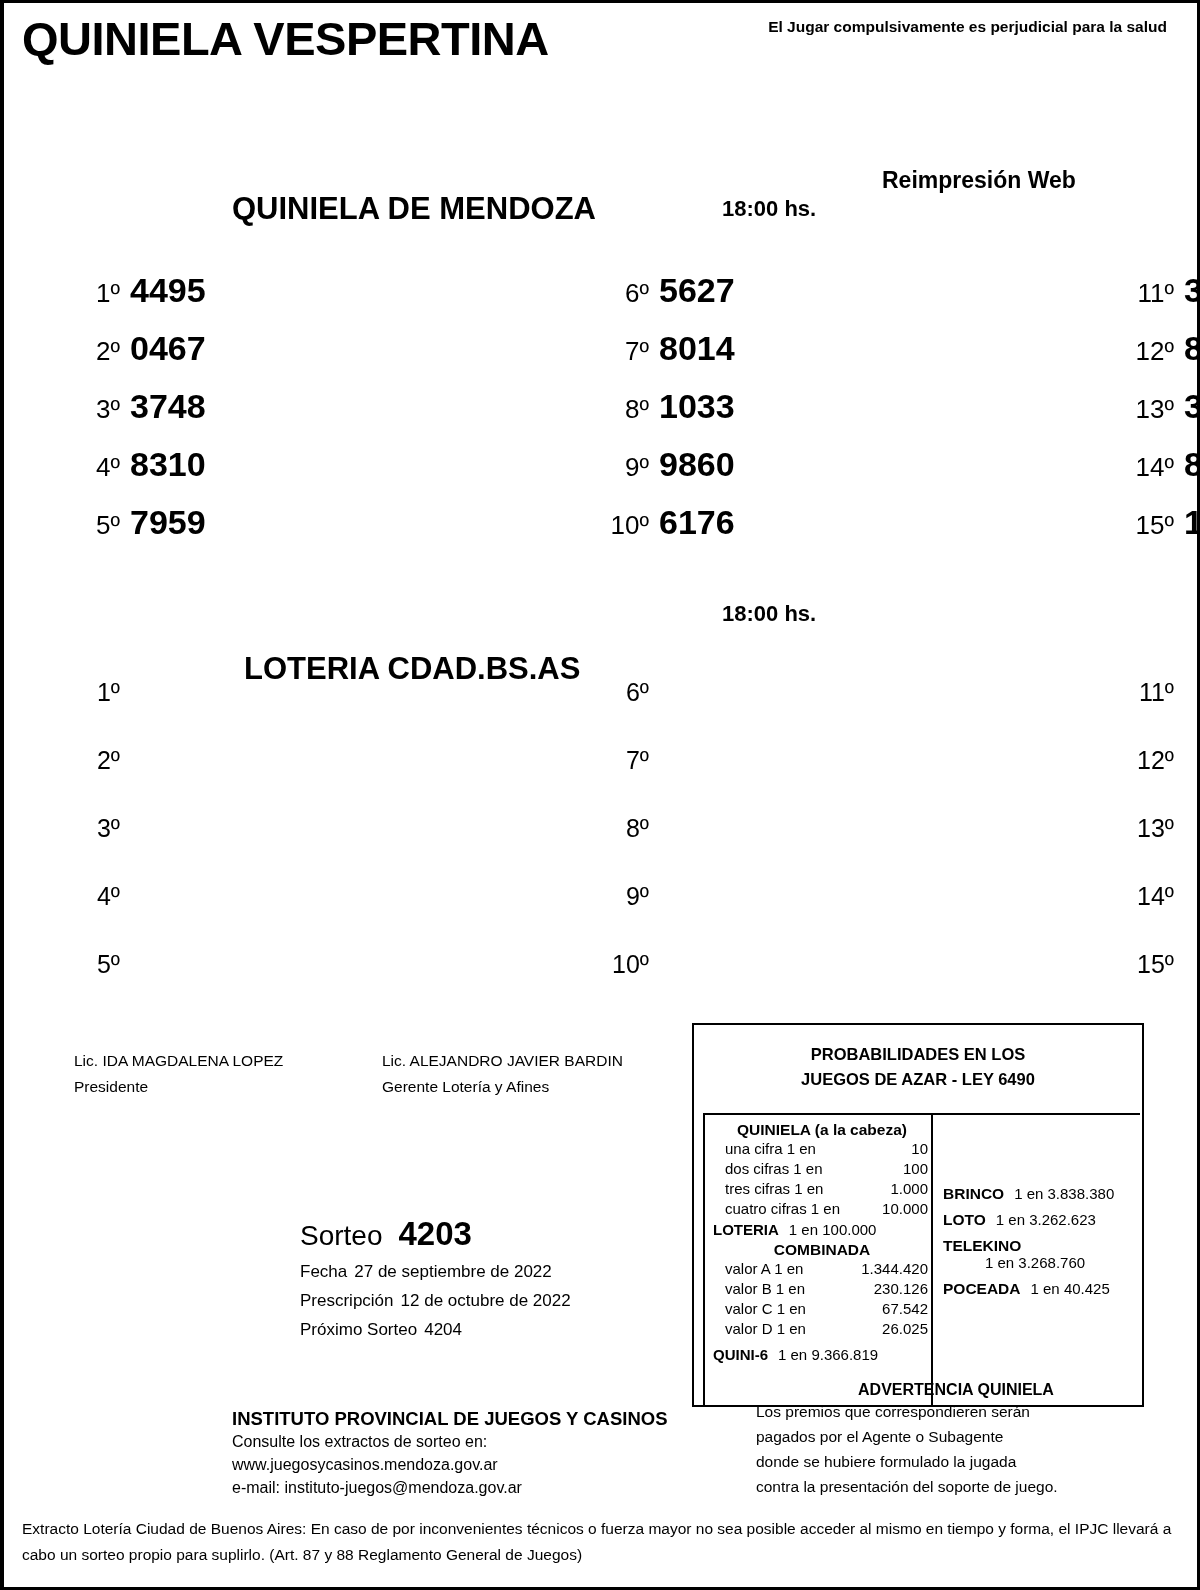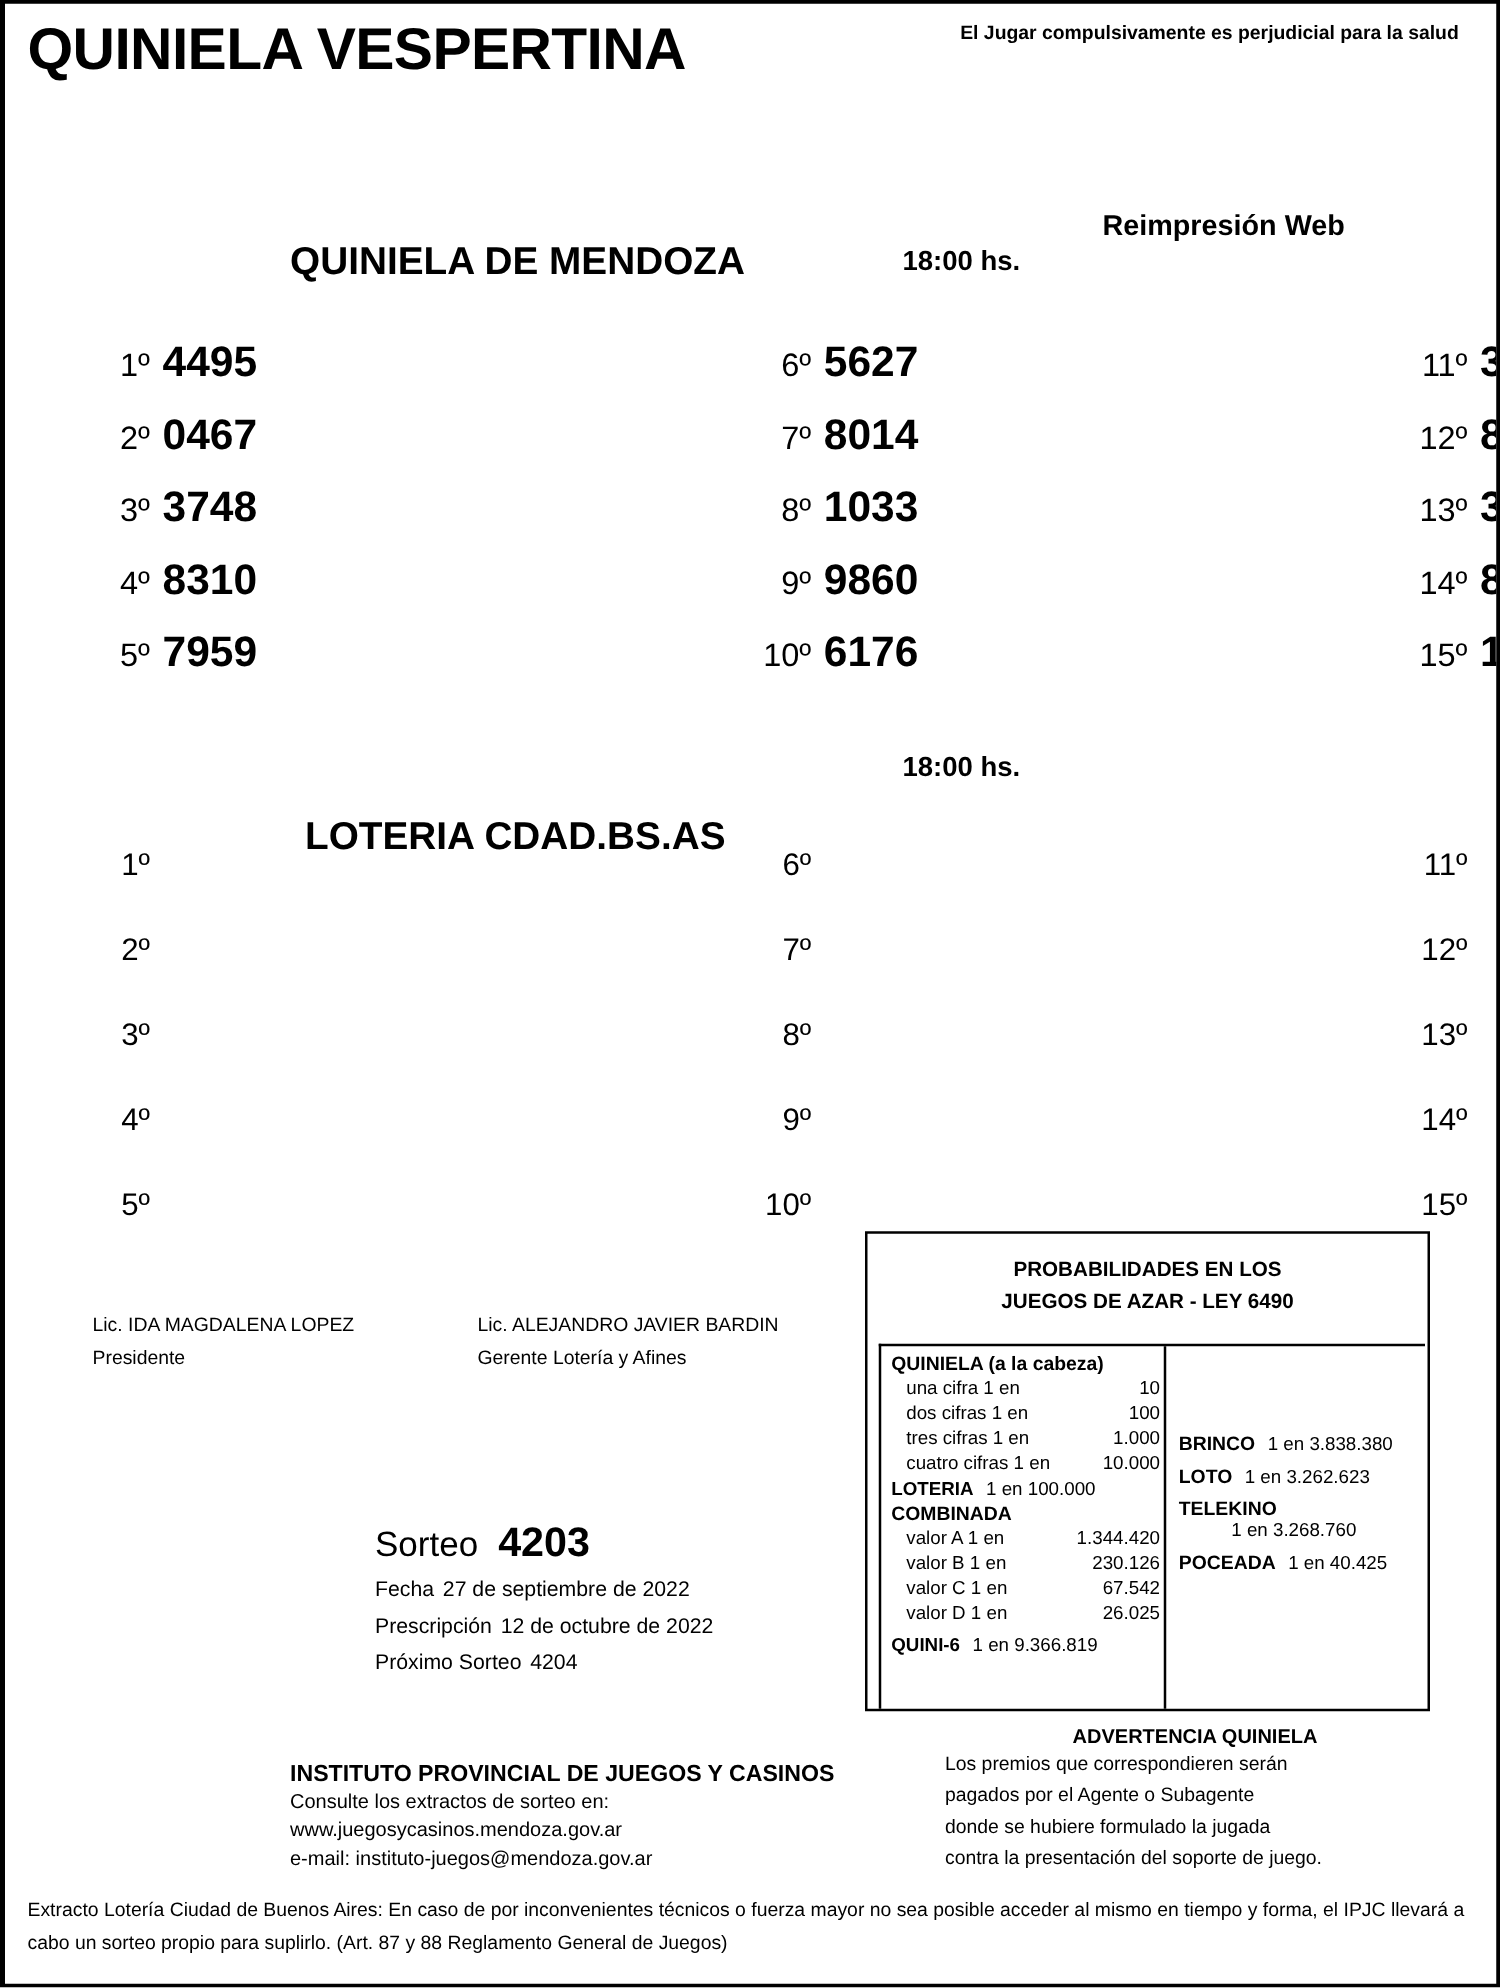--- a/index.html
+++ b/index.html
@@ -127,21 +127,21 @@
   .sorteo-row1 .lbl { font-weight: normal; }
   .sorteo-row1 .val { font-weight: bold; font-size: 33px; margin-left: 16px; }
   .sorteo-line { font-size: 17px; margin-top: 9px; }
   .sorteo-line .lbl { font-weight: normal; }
   .sorteo-line .val { font-weight: normal; margin-left: 7px; }
 
   
   #prob-box {
     position: absolute;
     left: 688px;
-    top: 982px;
+    top: 1020px;
     width: 452px;
     height: 384px;
     border: 2px solid #000000;
     box-sizing: border-box;
   }
   #prob-head {
     text-align: center;
     font-size: 16.5px;
     font-weight: bold;
     line-height: 25px;
@@ -157,20 +157,21 @@
     border-left: 2px solid #000000;
     box-sizing: border-box;
     display: flex;
   }
   #prob-left {
     width: 228px;
     border-right: 2px solid #000000;
     box-sizing: border-box;
     padding: 6px 0 0 8px;
     font-size: 15px;
+    text-align: center;
   }
   #prob-right {
     flex: 1;
     box-sizing: border-box;
     padding: 70px 0 0 10px;
     font-size: 15px;
   }
   .p-head {
     font-weight: bold;
     font-size: 15.5px;

